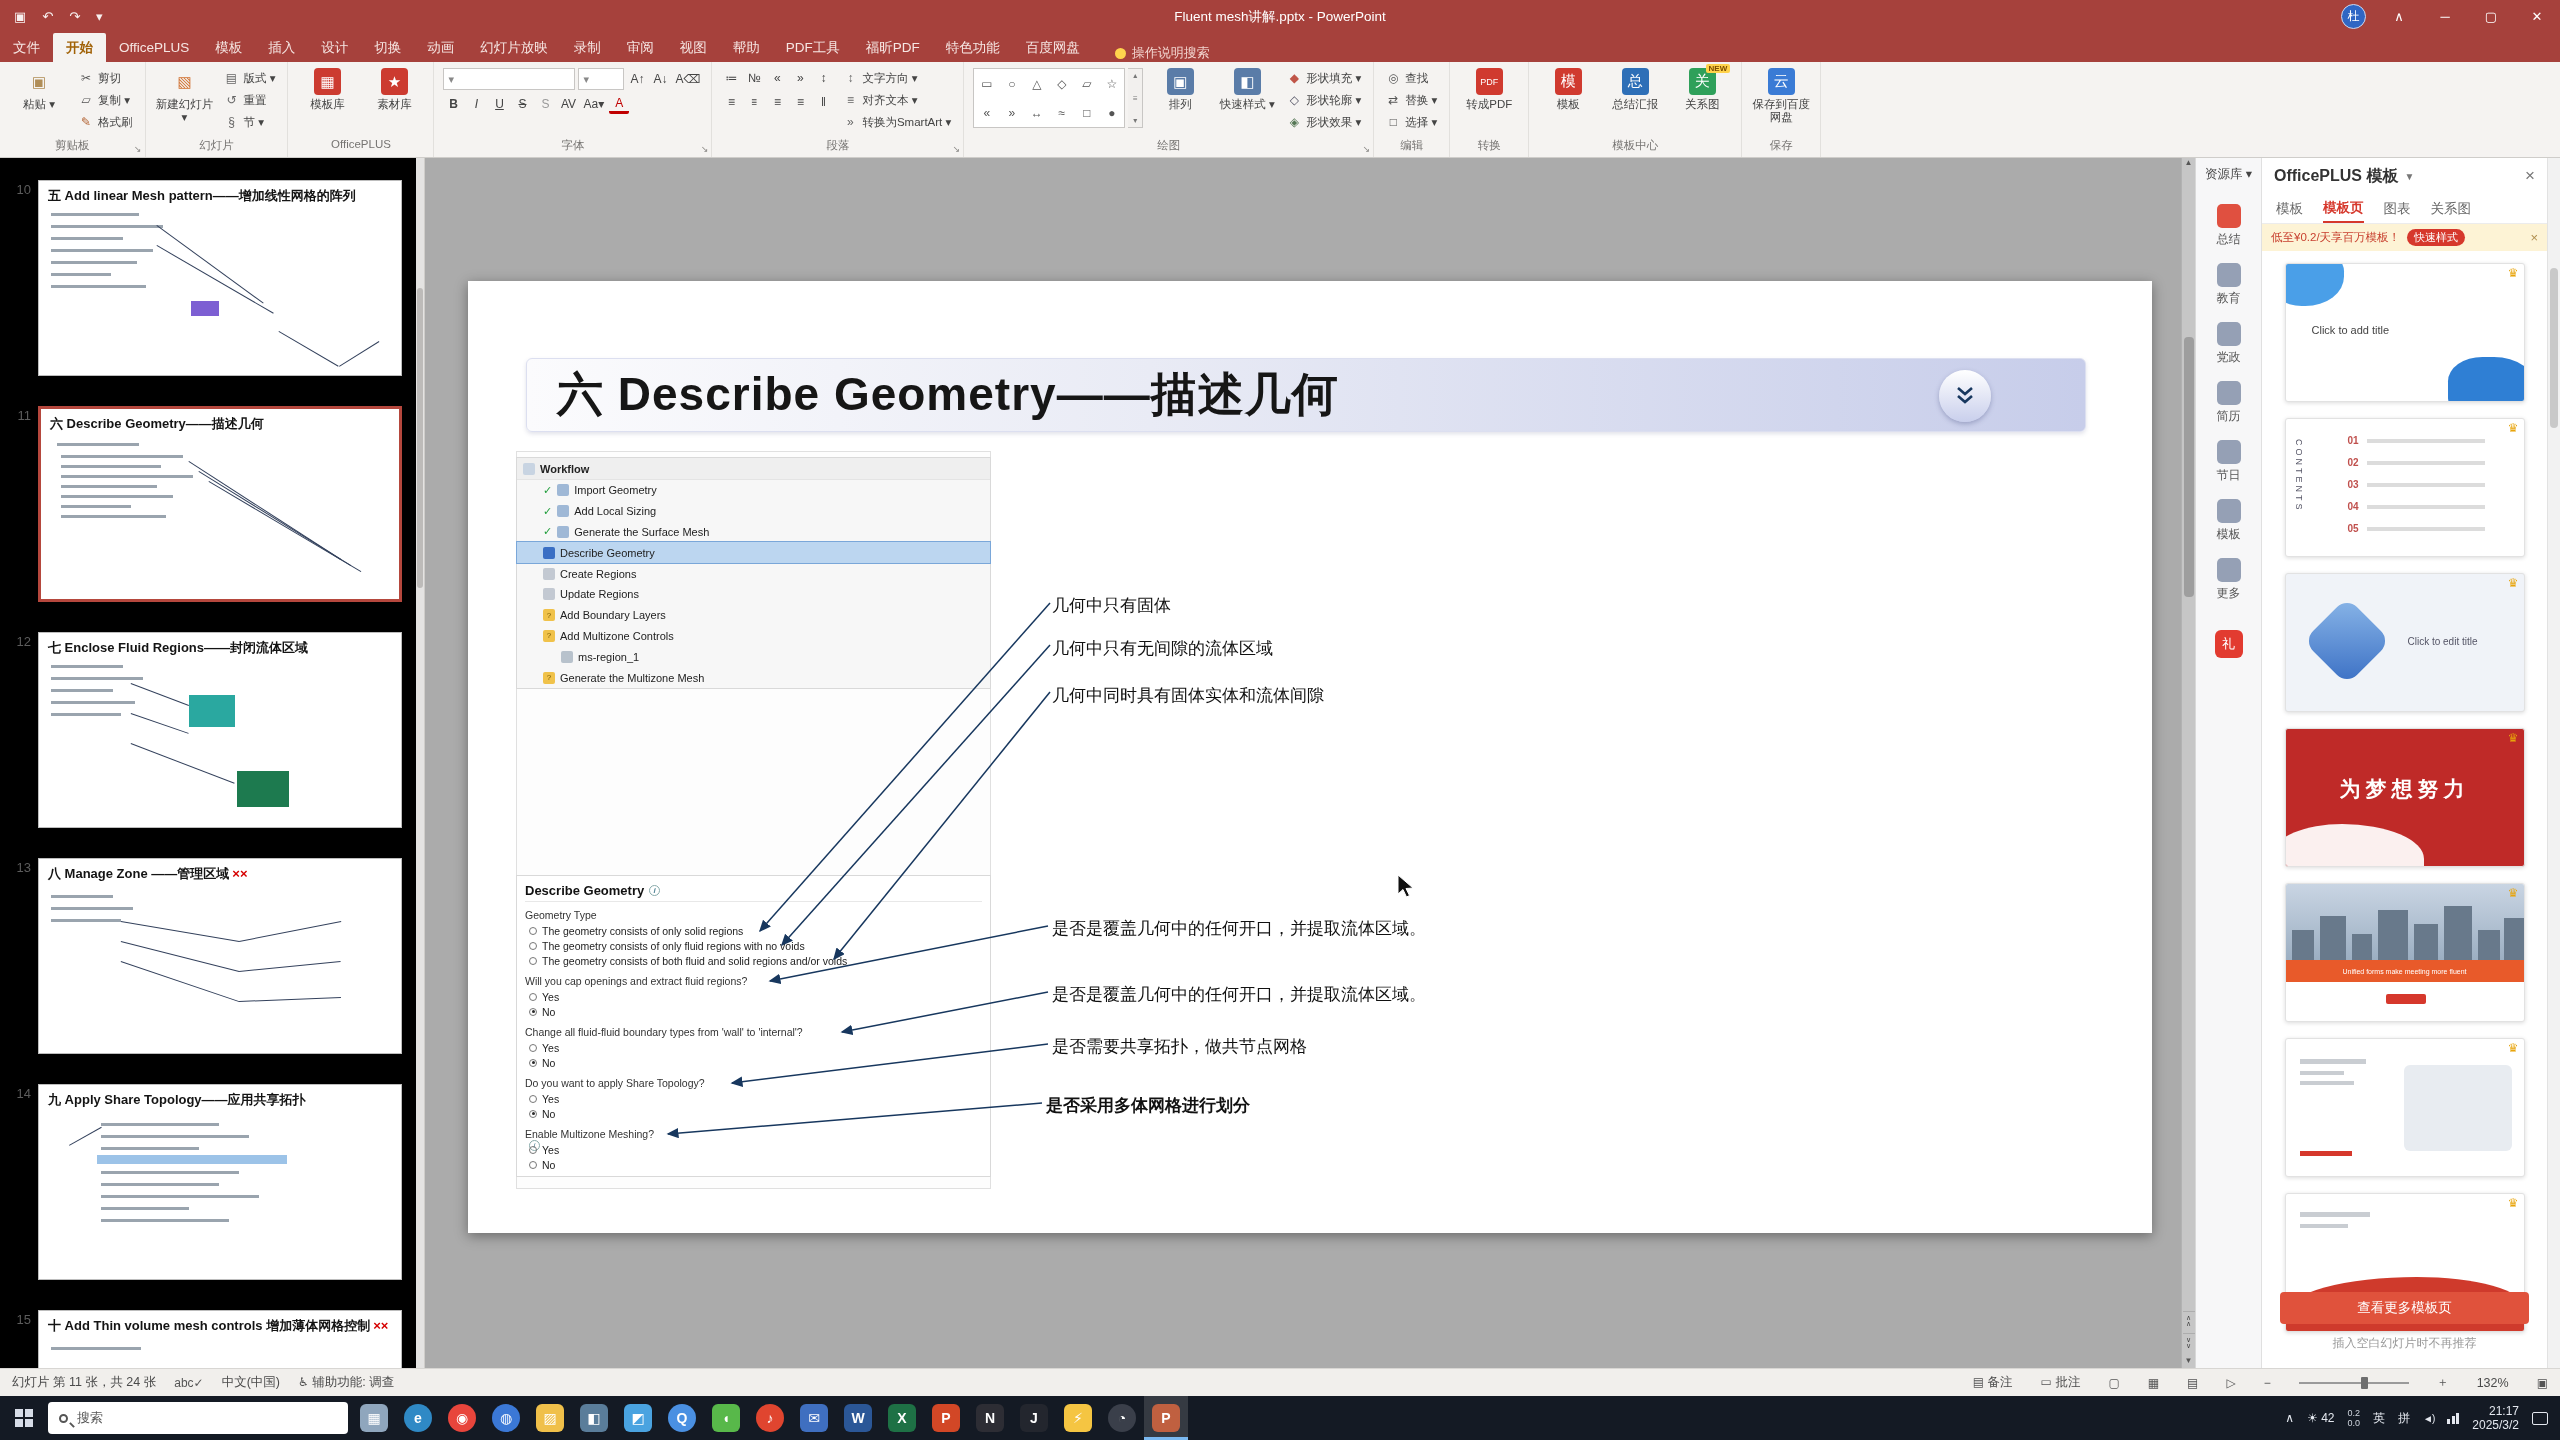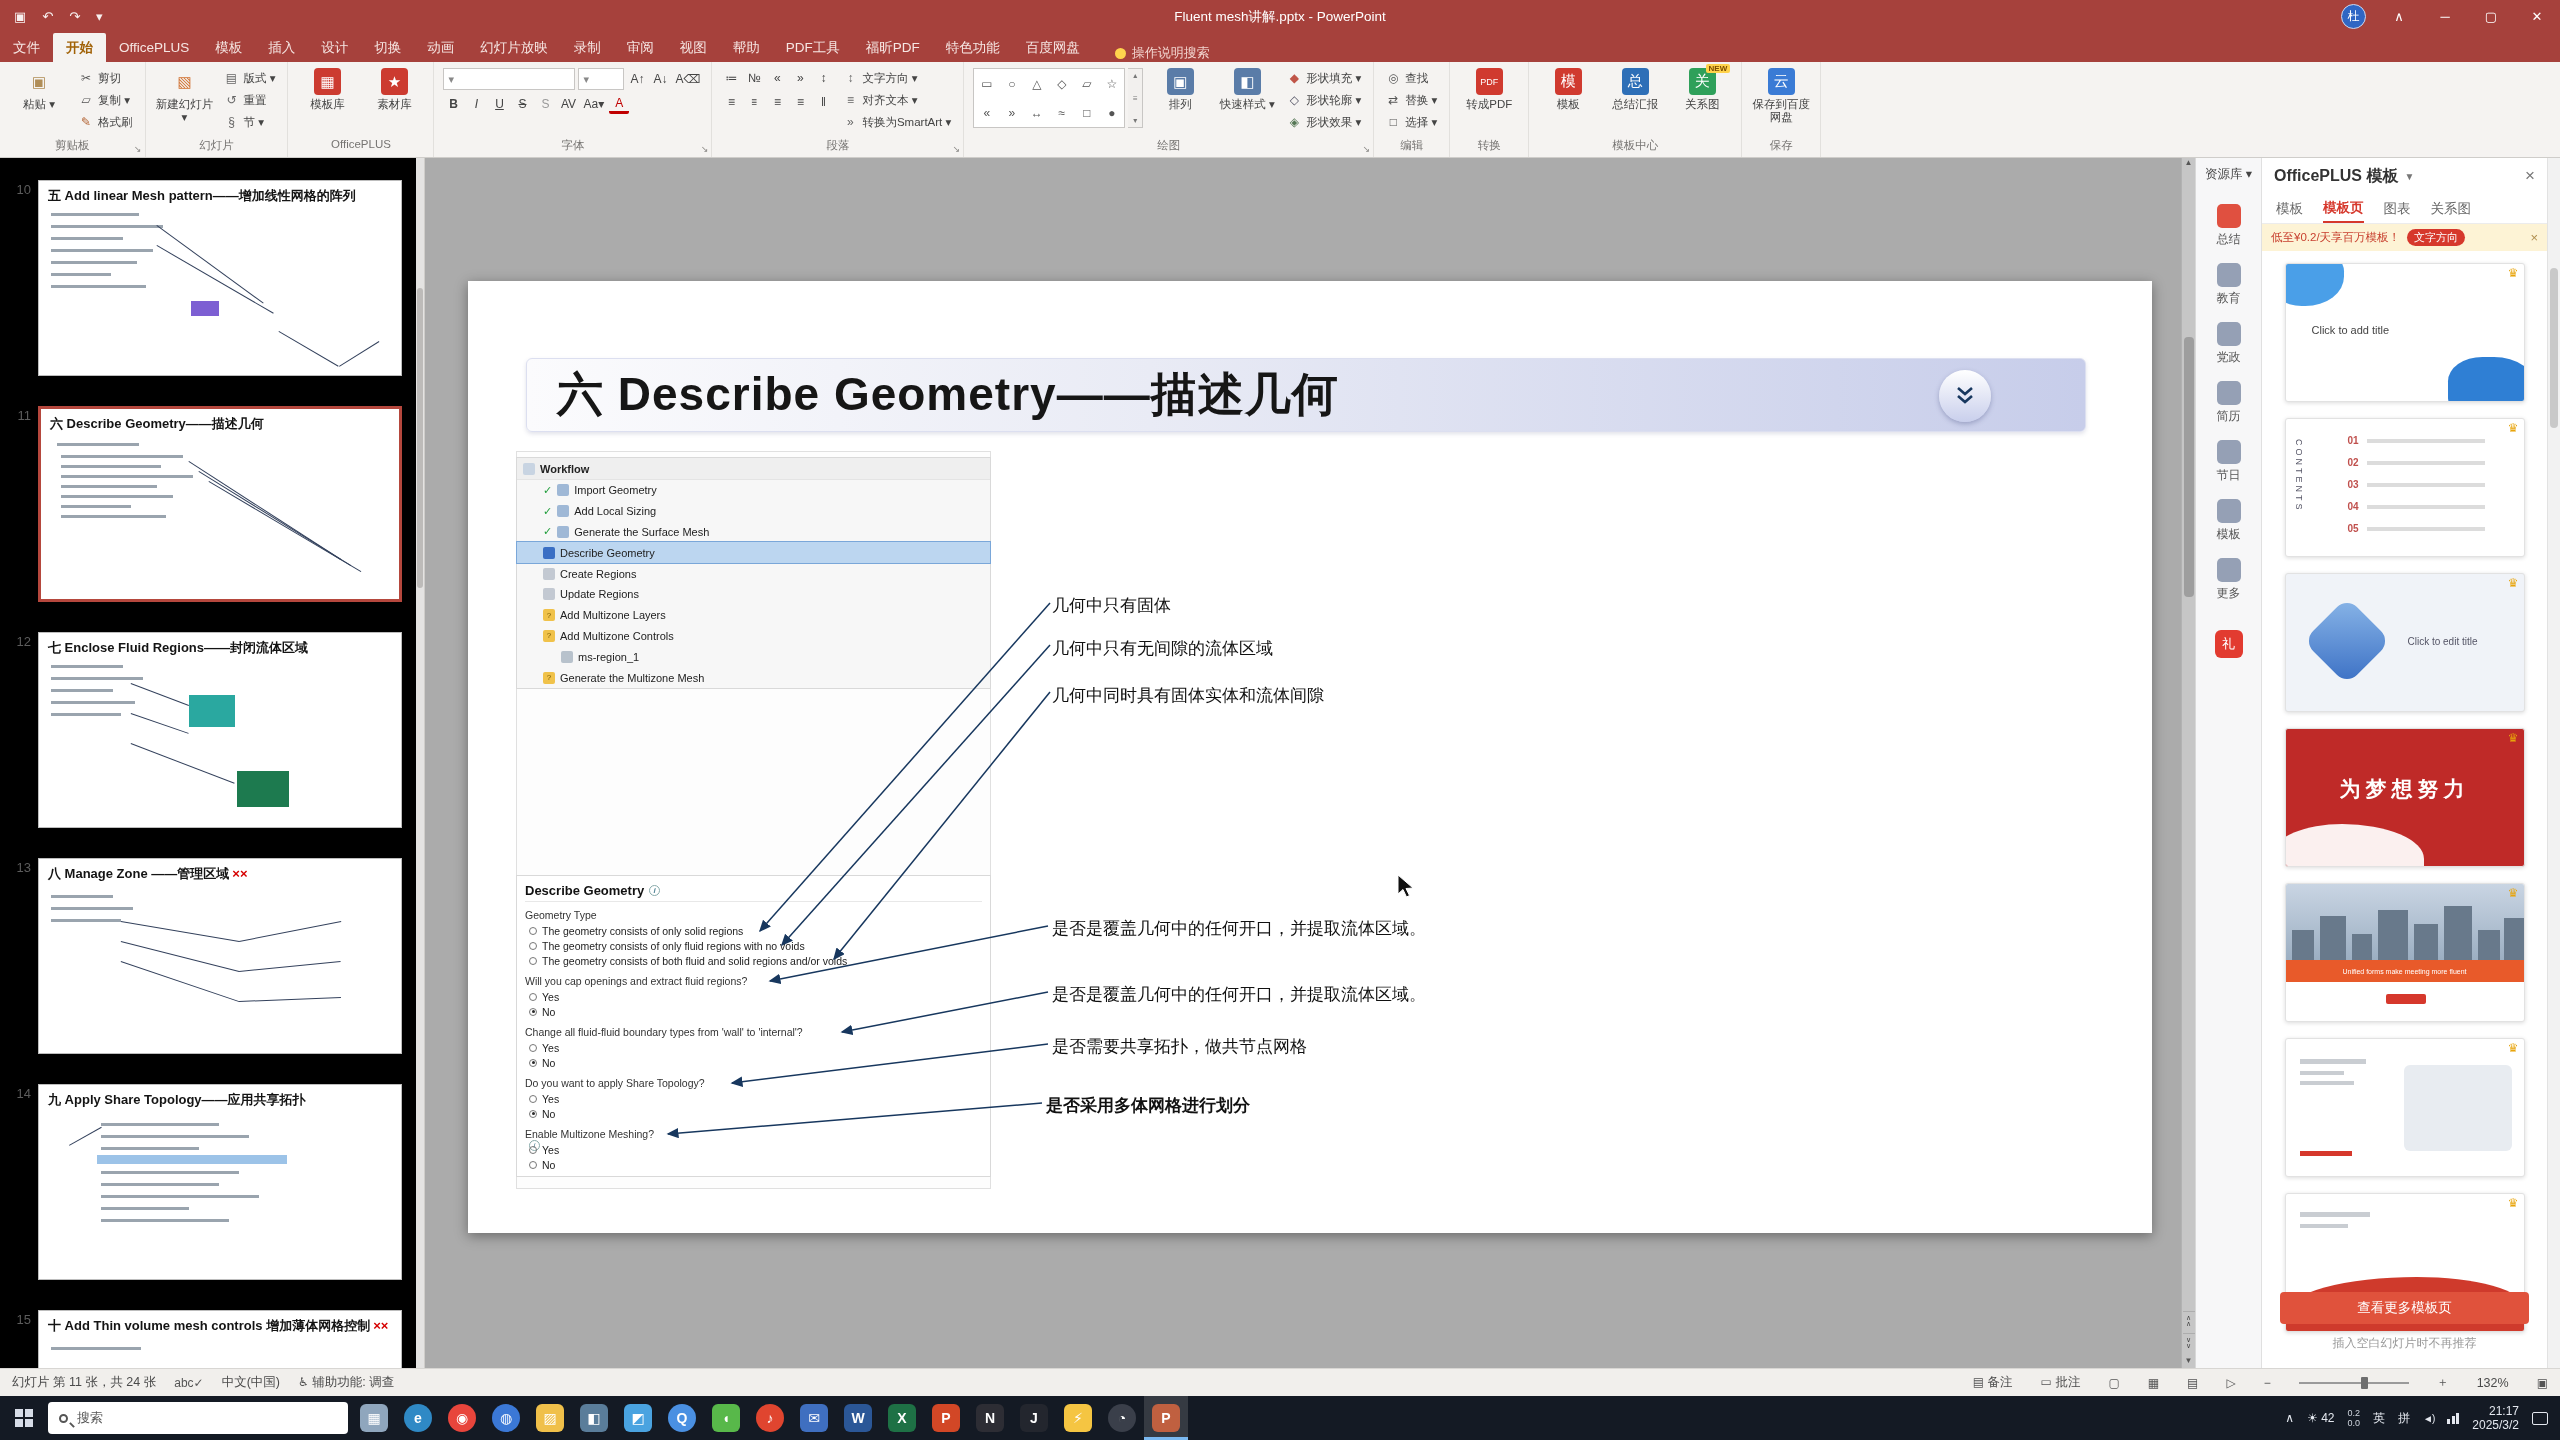--- a/index.html
+++ b/index.html
@@ -587,21 +587,21 @@
               <div class="wf-row">
                 <span class="wf-ic" style="background: rgb(195, 201, 210);"></span>
                 <span>Create Regions</span>
               </div>
               <div class="wf-row">
                 <span class="wf-ic" style="background: rgb(195, 201, 210);"></span>
                 <span>Update Regions</span>
               </div>
               <div class="wf-row">
                 <span class="wf-ic" style="background: rgb(240, 194, 74); color: rgb(122, 91, 0);">?</span>
-                <span>Add Multizone Layers</span>
+                <span>Add Boundary Layers</span>
               </div>
               <div class="wf-row">
                 <span class="wf-ic" style="background: rgb(240, 194, 74); color: rgb(122, 91, 0);">?</span>
                 <span>Add Multizone Controls</span>
               </div>
               <div class="wf-row sub">
                 <span class="wf-ic" style="background: rgb(184, 194, 204);"></span>
                 <span>ms-region_1</span>
               </div>
               <div class="wf-row">
@@ -761,21 +761,21 @@
         <span class="op-close">×</span>
       </div>
       <div class="op-tabs" id="op-tabs">
           <div class="op-tab">模板</div>
           <div class="op-tab active">模板页</div>
           <div class="op-tab">图表</div>
           <div class="op-tab">关系图</div>
         </div>
       <div class="promo">
         <span>低至¥0.2/天享百万模板！</span>
-        <span class="cta">文字方向</span>
+        <span class="cta">快速样式</span>
         <span class="pclose">×</span>
       </div>
       <div class="cards" id="op-cards">
           <div class="card">
             <span class="crown">♛</span>
             <div class="cv-blob1"></div>
             <div class="cv-blob2"></div>
             <div class="cv-titletext">Click to add title</div>
           </div>
           <div class="card">

